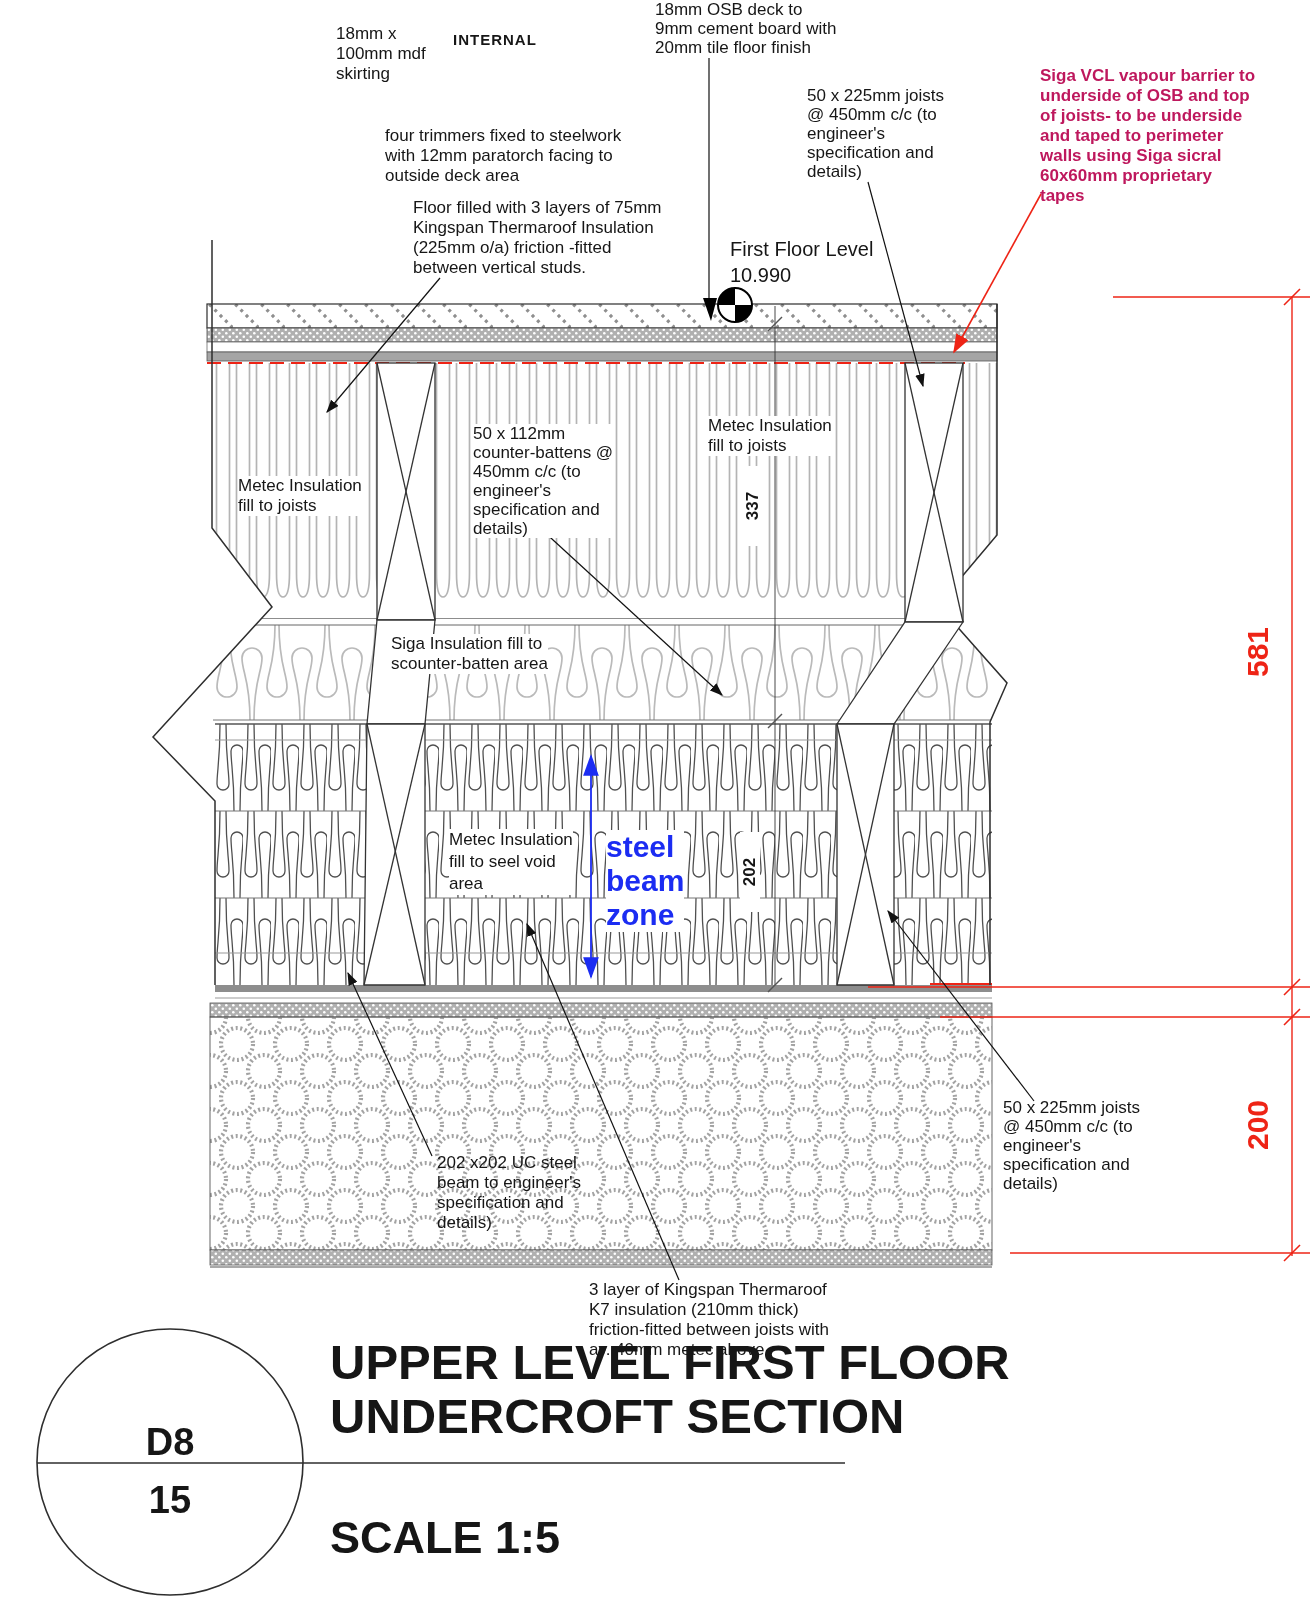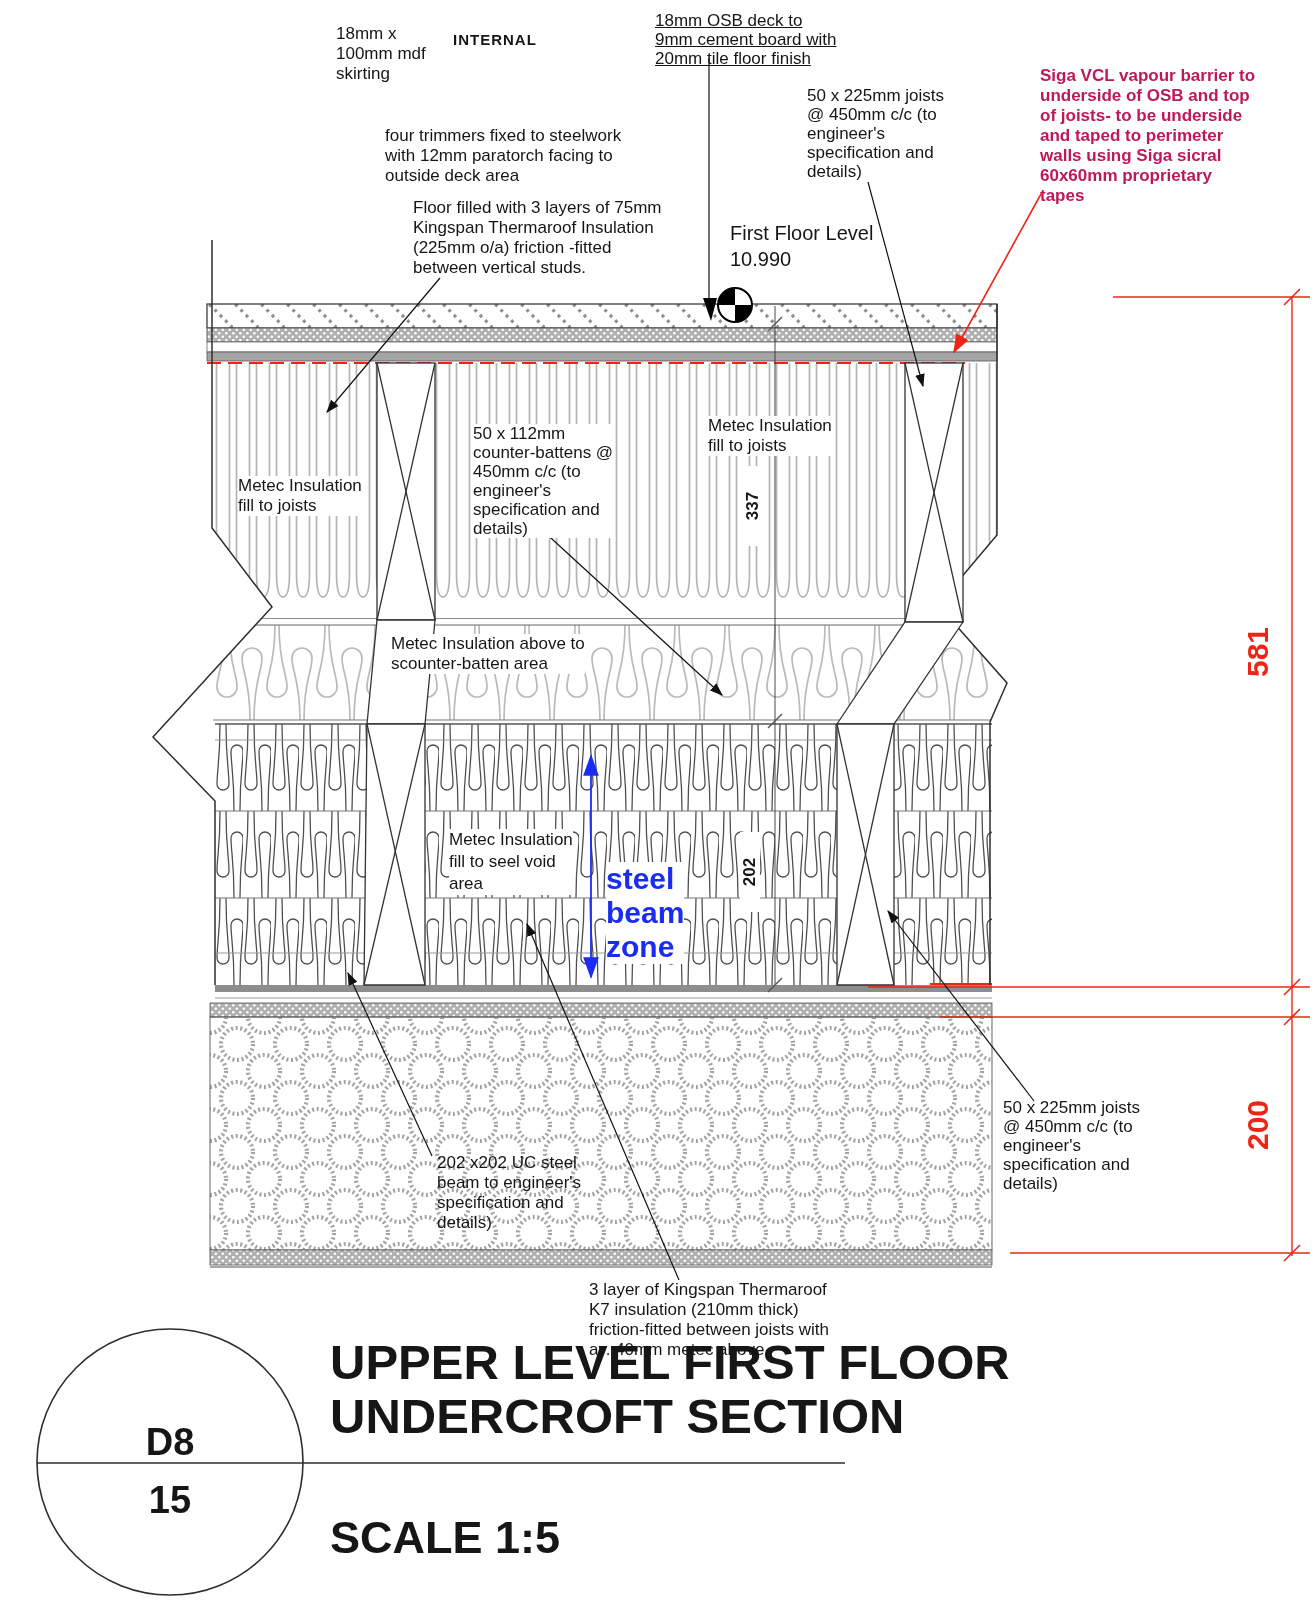--- a/index.html
+++ b/index.html
@@ -6,21 +6,21 @@
   #canvas{position:relative;width:1314px;height:1600px;background:#fff;overflow:hidden;
           font-family:"Liberation Sans", sans-serif;color:#161616;}
   svg{position:absolute;left:0;top:0;}
   .lbl{position:absolute;font-size:17px;line-height:20px;color:#161616;white-space:nowrap;}
   .lbl .ln{display:block;}
   .mask{background:#ffffff;}
   .tight{line-height:19px;}
   .red{color:#be185d;font-weight:bold;}
   .ffl{font-size:20px;line-height:26px;}
   .internal{font-size:15px;font-weight:bold;letter-spacing:1px;}
-  .bluezone{font-size:30px;line-height:34px;font-weight:bold;color:#1b2cf2;background:#fff;margin-top:32px;}
+  .bluezone{font-size:30px;line-height:34px;font-weight:bold;color:#1b2cf2;background:#fff;}
   .rot{transform:rotate(-90deg);transform-origin:50% 50%;text-align:center;font-weight:bold;background:#fff;}
   .dimred{font-size:30px;color:#ee2416;font-weight:bold;background:transparent;}
   .titleline{font-size:49px;font-weight:bold;letter-spacing:0px;}
   .scaleline{font-size:45px;font-weight:bold;}
   .refnum{font-size:38px;font-weight:bold;text-align:center;width:140px;}
 </style>
 </head>
 <body>
 
 <div id="canvas">
@@ -199,21 +199,21 @@
 <div class="lbl" style="left:336px;top:24px;">
   <span class="ln">18mm x</span>
   <span class="ln">100mm mdf</span>
   <span class="ln">skirting</span>
 </div>
 
 <div class="lbl internal" style="left:453px;top:30px;">
   <span class="ln">INTERNAL</span>
 </div>
 
-<div class="lbl tight" style="left:655px;top:11px;text-decoration:underline;">
+<div class="lbl tight" style="left:655px;top:0;">
   <span class="ln">18mm OSB deck to</span>
   <span class="ln">9mm cement board with</span>
   <span class="ln">20mm tile floor finish</span>
 </div>
 
 <div class="lbl tight" style="left:807px;top:86px;">
   <span class="ln">50 x 225mm joists</span>
   <span class="ln">@ 450mm c/c (to</span>
   <span class="ln">engineer's</span>
   <span class="ln">specification and</span>
@@ -236,21 +236,21 @@
   <span class="ln">outside deck area</span>
 </div>
 
 <div class="lbl" style="left:413px;top:198px;">
   <span class="ln">Floor filled with 3 layers of 75mm</span>
   <span class="ln">Kingspan Thermaroof Insulation</span>
   <span class="ln">(225mm o/a) friction -fitted</span>
   <span class="ln">between vertical studs.</span>
 </div>
 
-<div class="lbl ffl" style="left:730px;top:220px;">
+<div class="lbl ffl" style="left:730px;top:236px;">
   <span class="ln">First Floor Level</span>
   <span class="ln">10.990</span>
 </div>
 
 <div class="lbl mask" style="left:708px;top:416px;">
   <span class="ln">Metec Insulation</span>
   <span class="ln">fill to joists</span>
 </div>
 
 <div class="lbl mask tight" style="left:473px;top:424px;">
@@ -261,21 +261,21 @@
   <span class="ln">specification and</span>
   <span class="ln">details)</span>
 </div>
 
 <div class="lbl mask" style="left:238px;top:476px;">
   <span class="ln">Metec Insulation</span>
   <span class="ln">fill to joists</span>
 </div>
 
 <div class="lbl mask" style="left:391px;top:634px;">
-  <span class="ln">Metec Insulation above to</span>
+  <span class="ln">Siga Insulation fill to</span>
   <span class="ln">scounter-batten area</span>
 </div>
 
 <div class="lbl mask" style="left:449px;top:829px;line-height:22px;">
   <span class="ln">Metec Insulation</span>
   <span class="ln">fill to seel void</span>
   <span class="ln">area</span>
 </div>
 
 <div class="lbl bluezone" style="left:606px;top:830px;">

